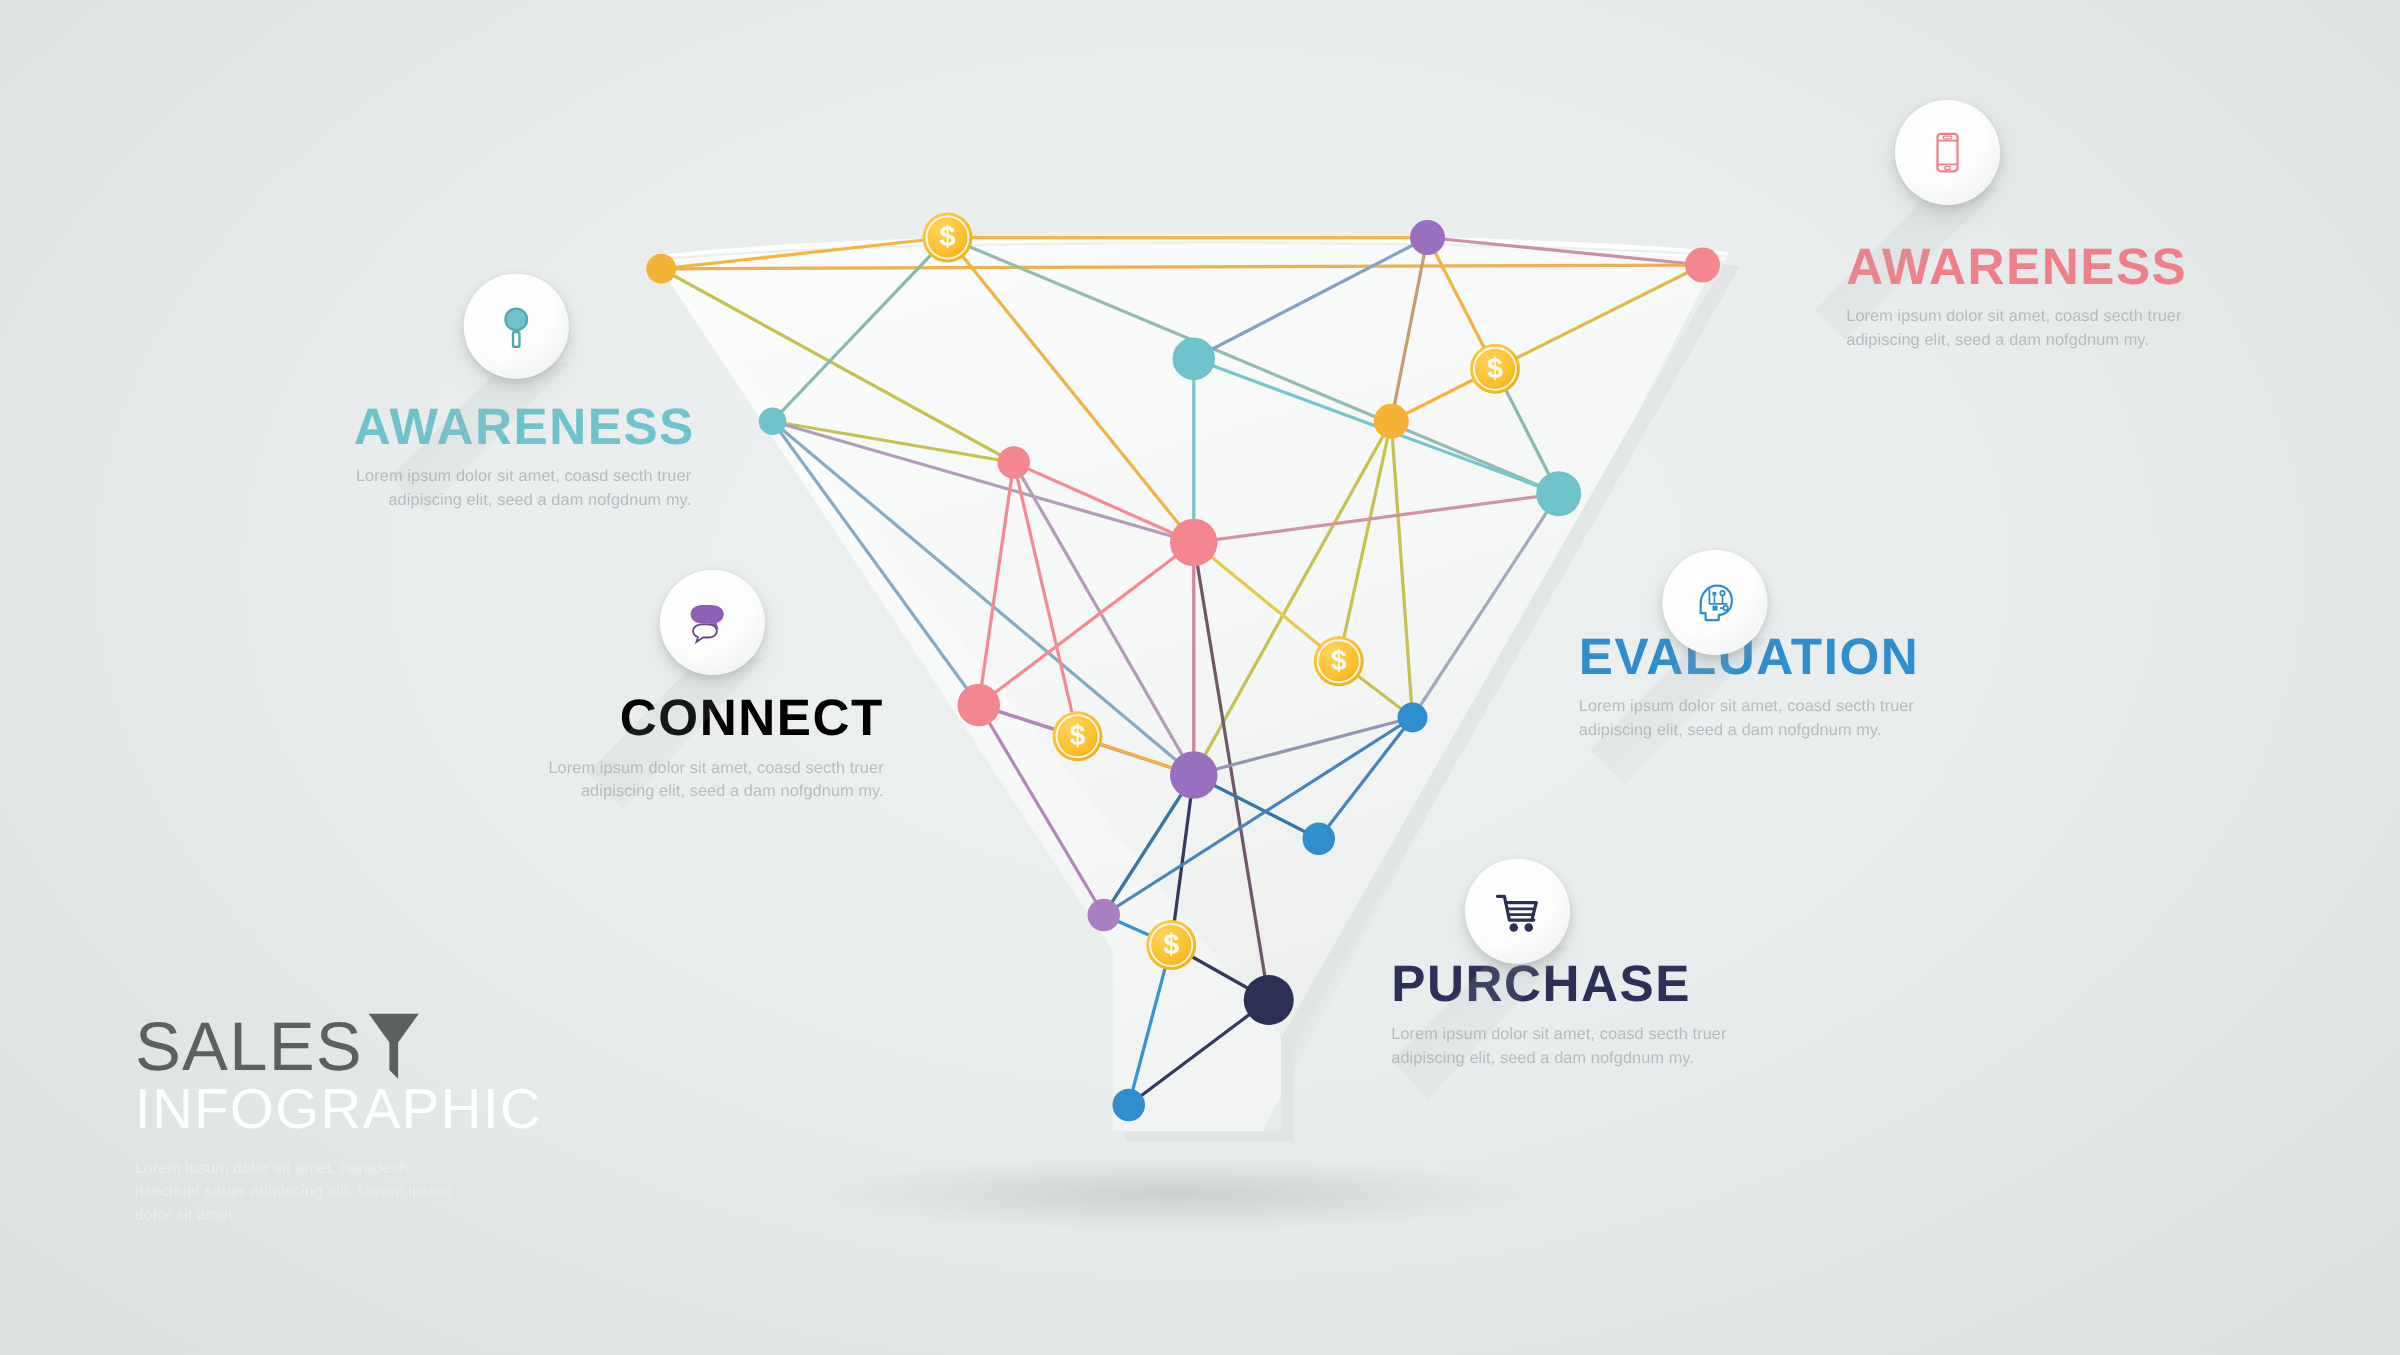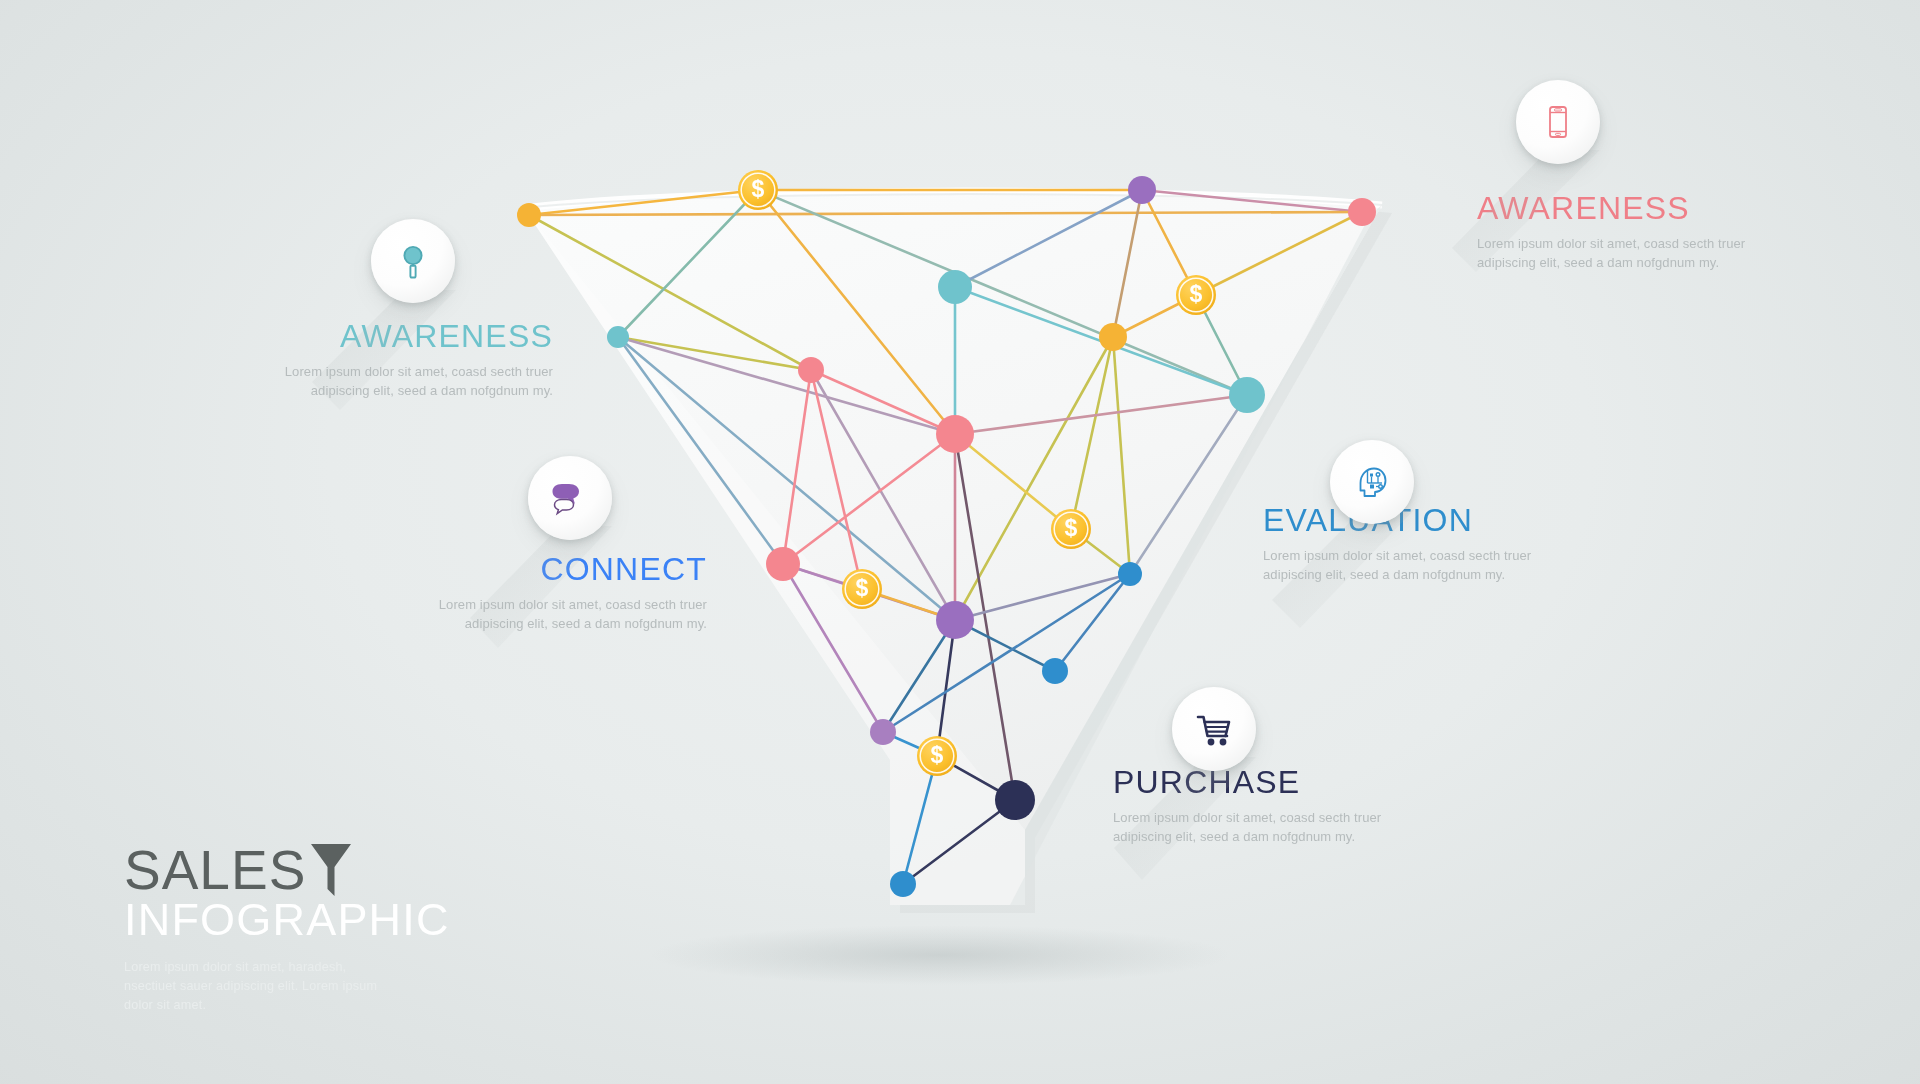--- a/index.html
+++ b/index.html
@@ -8,23 +8,23 @@
     font-family: "Liberation Sans", sans-serif;
     background: radial-gradient(ellipse 1400px 900px at 50% 42%, #eef1f1 0%, #e8ecec 45%, #dfe4e4 75%, #d9dede 100%);
     position: relative;
   }
   #stage { position:absolute; inset:0; }
   svg.layer { position:absolute; top:0; left:0; width:1920px; height:1084px; }
 
   
   .block { position:absolute; width:270px; }
   .block .ttl {
-    font-size: 32px;
+    font-size: 41px;
     letter-spacing: 1.2px;
-    font-weight: 400;
+    font-weight: 700;
     line-height: 1.05;
     white-space: nowrap;
   }
   .block .desc {
     font-size: 13px;
     line-height: 1.46;
     color:#b6bcbd;
     margin-top: 9px;
     letter-spacing: .1px;
   }
@@ -48,21 +48,21 @@
     z-index: 5;
   }
   .disc svg { display:block; }
   #disc-awareness  { left:1516px; top:80px; }
   #disc-evaluation { left:1330px; top:440px; }
   #disc-purchase   { left:1172px; top:687px; }
   #disc-interest   { left:371px;  top:219px; }
   #disc-connect    { left:528px;  top:456px; }
 
   
-  #headline { position:absolute; left:124px; top:806px; z-index:6;margin-top:33px; }
+  #headline { position:absolute; left:108px; top:806px; z-index:6; }
   .hl-row { display:flex; align-items:center; height:62px; }
   .hl1 {
     font-size:55px; color:#5b6160; letter-spacing:1px; font-weight:400; line-height:1;
   }
   .hl-funnel-glyph { margin:0 4px 0 2px; display:flex; align-items:center; }
   .hl2 {
     font-size:45px; color:#ffffff; letter-spacing:1.2px; font-weight:400; line-height:1;
     margin-top:-4px;
   }
   #headline .hl-desc {
@@ -299,21 +299,21 @@
     <div class="ttl" style="color:#2c3056">PURCHASE</div>
     <div class="desc">Lorem ipsum dolor sit amet, coasd secth truer  adipiscing elit, seed a dam nofgdnum my.</div>
   </div>
 
   <div class="block right-align" id="blk-interest">
     <div class="ttl" style="color:#6fc3cc">AWARENESS</div>
     <div class="desc">Lorem ipsum dolor sit amet, coasd secth truer  adipiscing elit, seed a dam nofgdnum my.</div>
   </div>
 
   <div class="block right-align" id="blk-connect">
-    <div class="ttl" style="color:#3b82f6">CONNECT</div>
+    <div class="ttl" style="color:#000000">CONNECT</div>
     <div class="desc">Lorem ipsum dolor sit amet, coasd secth truer  adipiscing elit, seed a dam nofgdnum my.</div>
   </div>
 
   <div id="headline">
     <div class="hl-row">
       <span class="hl1">SALES</span>
       <span class="hl-funnel-glyph">
         <svg width="46" height="58" viewBox="0 0 46 58">
           <path d="M3 3 L43 3 L26.5 26 L26.5 55 L19.5 48 L19.5 26 Z" fill="#5b6160"></path>
         </svg>

